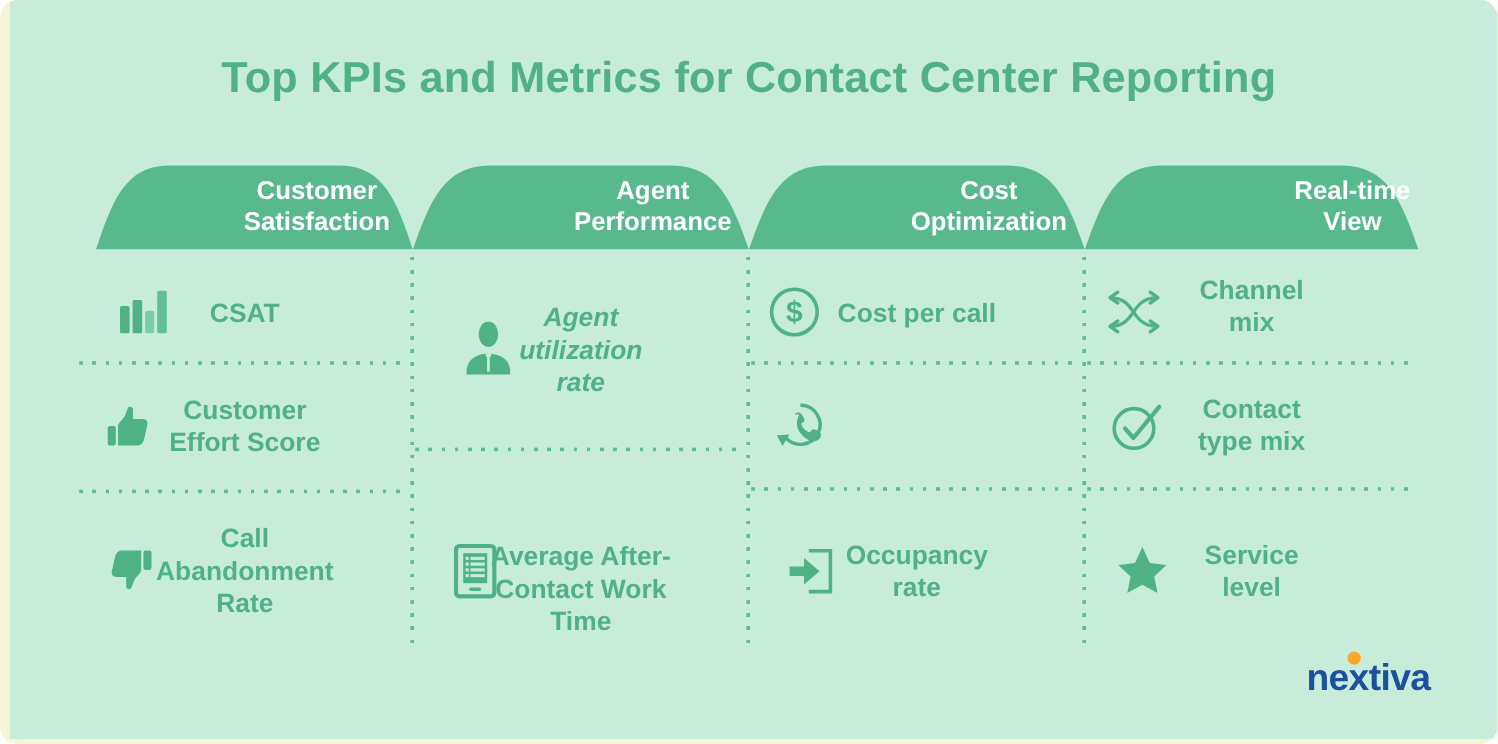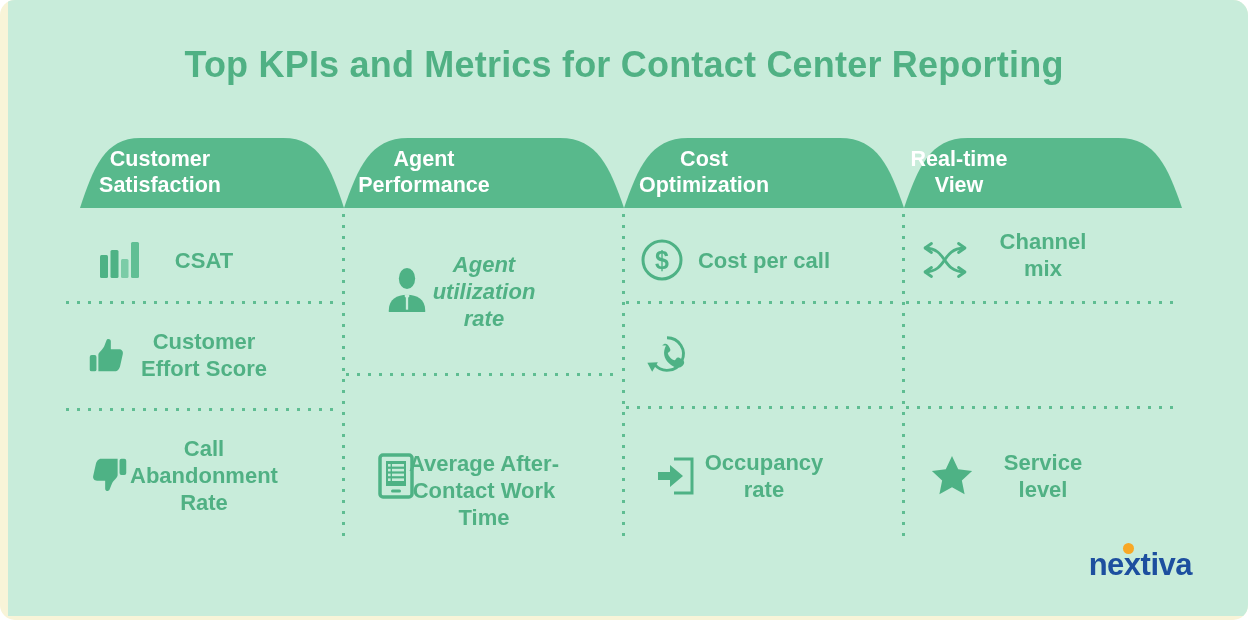--- a/index.html
+++ b/index.html
@@ -9,21 +9,21 @@
   }
   html,body{margin:0;padding:0;}
   body{font-family:"Liberation Sans","DejaVu Sans",sans-serif;}
   .stage{position:relative;width:1248px;height:620px;background:var(--page-cream);overflow:hidden;border-radius:15px;}
   .canvas{position:absolute;left:8px;top:0;right:0;bottom:4px;background:var(--bg);}
   .title{position:absolute;left:0;top:44px;width:100%;text-align:center;
     font-size:36px;font-weight:bold;color:var(--title);letter-spacing:0.2px;}
   .tab{position:absolute;top:130px;height:78px;}
   .tab svg{position:absolute;left:0;top:0;width:100%;height:100%;}
   .tab .lbl{position:absolute;left:0;top:0;width:100%;height:100%;display:flex;
-    align-items:center;justify-content:flex-start;text-align:center;color:var(--tab-text);
+    align-items:center;justify-content:flex-end;text-align:center;color:var(--tab-text);
     font-size:21.5px;font-weight:bold;line-height:26px;padding-top:5px;box-sizing:border-box;}
   .lbl-inner{display:inline-block;}
   .hline{position:absolute;height:3px;
     background-image:repeating-linear-gradient(to right,var(--dot) 0 3px,transparent 3px 11px);}
   .vline{position:absolute;width:3px;
     background-image:repeating-linear-gradient(to bottom,var(--dot) 0 3px,transparent 3px 11px);}
   .cell{position:absolute;display:flex;align-items:center;justify-content:center;box-sizing:border-box;}
   .cell .txt{text-align:center;color:var(--text);font-size:22px;font-weight:bold;line-height:27px;}
   .cell .ic{position:absolute;top:50%;transform:translateY(-50%);line-height:0;}
   .cell.padded .ic{top:calc(50% + 5px);}
@@ -185,20 +185,29 @@
         <path d="M5.5 9 C 28 10 21 32 44 33"></path>
         <path d="M5.5 33 C 28 32 21 10 44 9"></path>
         <path d="M11.5 4.5 L5 9 L11.5 13.5"></path>
         <path d="M11.5 28.5 L5 33 L11.5 37.5"></path>
         <path d="M38.5 4.5 L45 9 L38.5 13.5"></path>
         <path d="M38.5 28.5 L45 33 L38.5 37.5"></path>
       </svg>
     </span>
     <div class="txt" style="max-width:105px;">Channel mix</div>
   </div>
+  <div class="cell" style="left:904px;top:302px;width:278px;height:104px;">
+    <span class="ic" style="left:22px;">
+      <svg width="48" height="44" viewBox="0 0 48 44">
+        <circle cx="19" cy="25" r="16.5" fill="none" stroke="var(--icon,#4eb285)" stroke-width="3"></circle>
+        <path d="M11.5 25 l7 8 L40 7" fill="none" stroke="var(--icon,#4eb285)" stroke-width="3.5" stroke-linecap="round" stroke-linejoin="round"></path>
+      </svg>
+    </span>
+    <div class="txt" style="max-width:115px;">Contact type mix</div>
+  </div>
   <div class="cell" style="left:904px;top:406px;width:278px;height:140px;">
     <span class="ic" style="left:26px;">
       <svg width="44" height="42" viewBox="0 0 48 46">
         <path d="M24 1 l6.8 14.6 15.2 1.8 -11.2 10.4 3 15.2 -13.8 -7.6 -13.8 7.6 3 -15.2 L2 17.4 l15.2 -1.8 z" fill="var(--icon,#4eb285)"></path>
       </svg>
     </span>
     <div class="txt" style="max-width:100px;">Service level</div>
   </div>
 
   <div class="logo">

